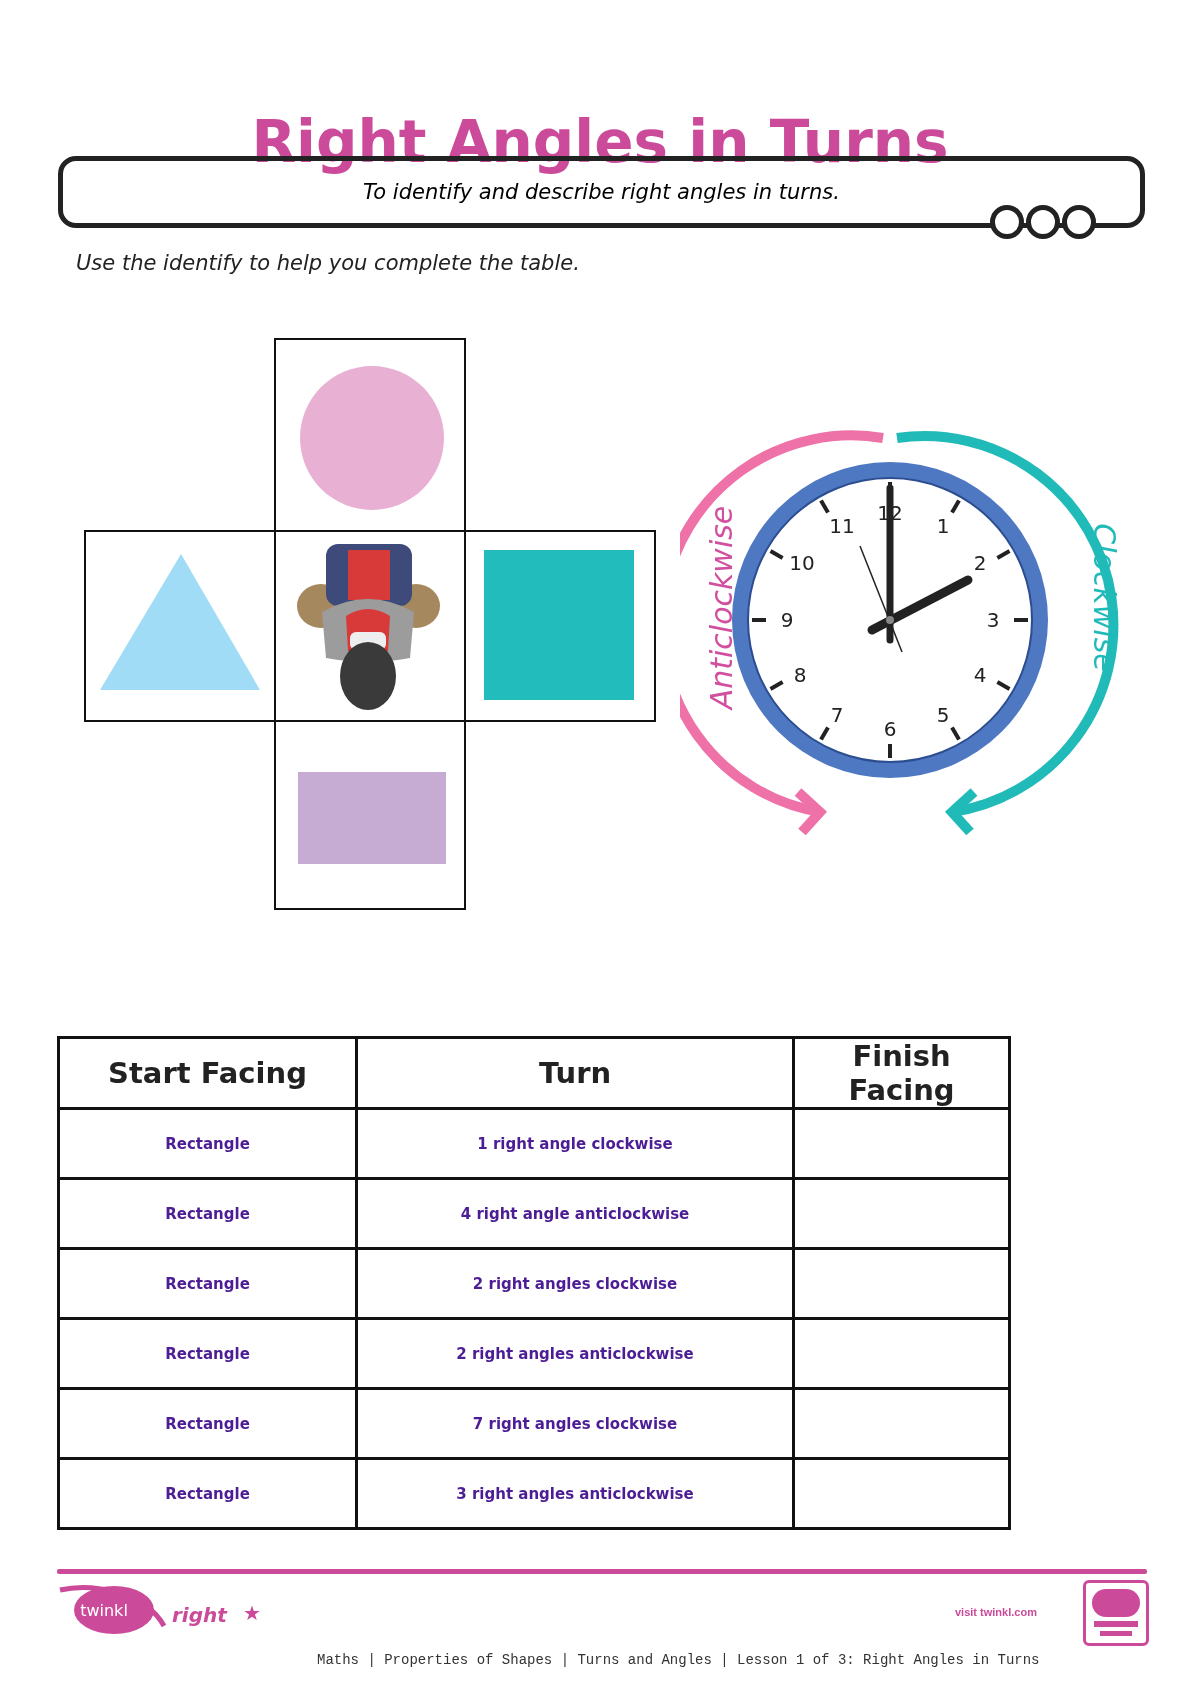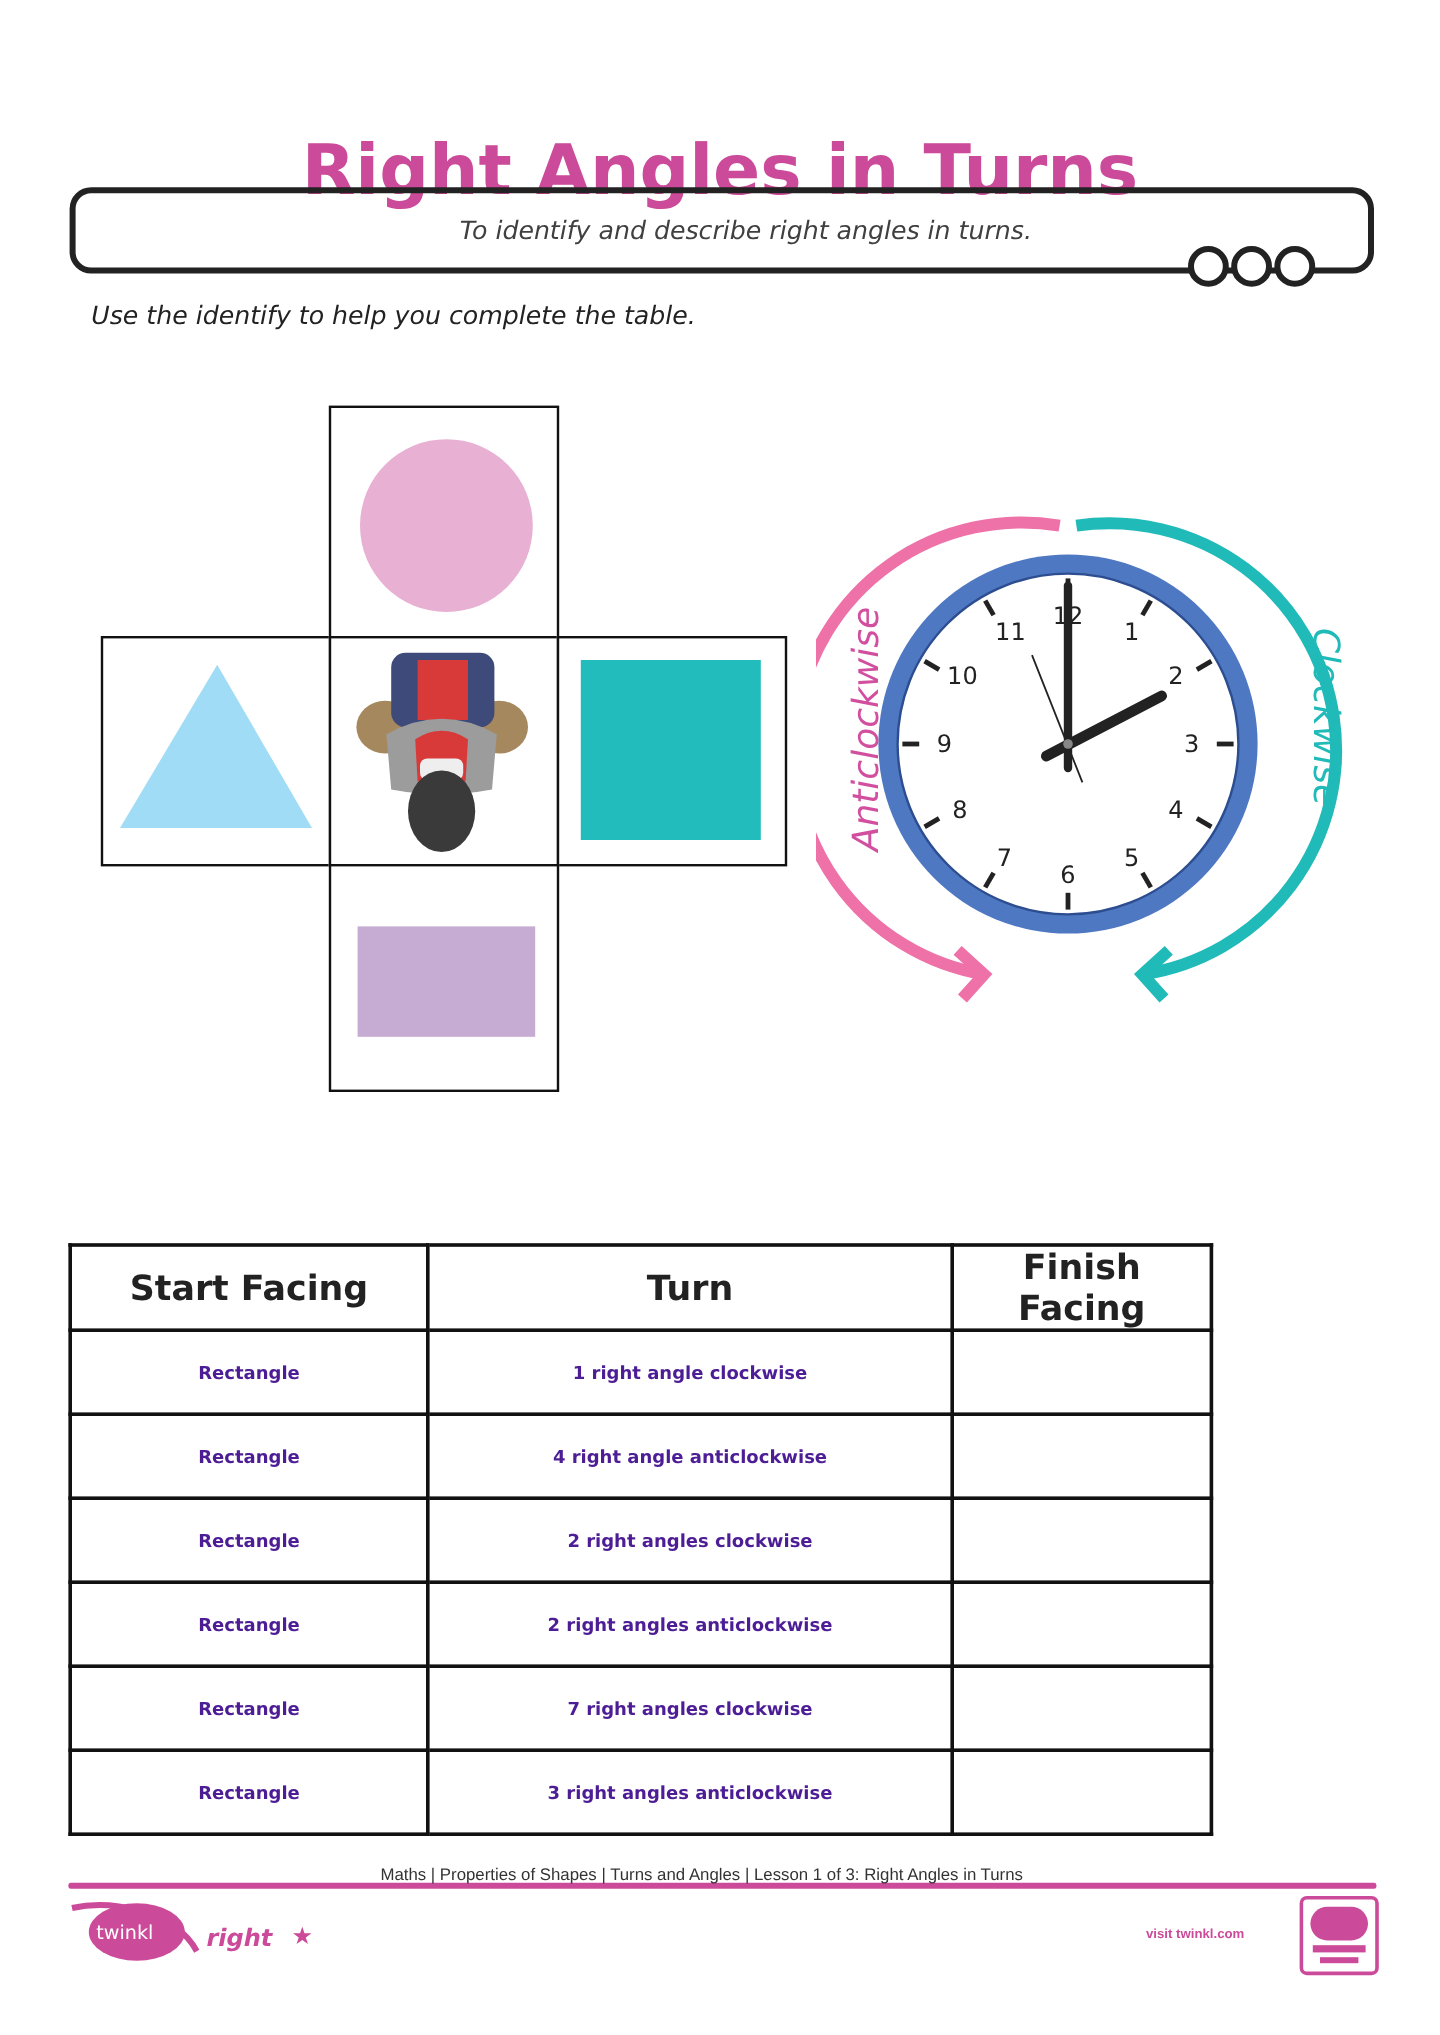--- a/index.html
+++ b/index.html
@@ -1,34 +1,34 @@
 <!DOCTYPE html>
 <html><head>
 <meta charset="utf-8">
 <style>
   html, body { margin:0; padding:0; background:#fff; }
   body { width:1200px; height:1696px; position:relative; overflow:hidden; font-family:"DejaVu Sans", sans-serif; color:#222; }
   .title { position:absolute; top:62px; left:0; width:1200px; text-align:center; font-size:58px; font-weight:bold; color:#cc4a9a; letter-spacing:0px;margin-top:46px; }
   .objective-box { position:absolute; left:58px; top:156px; width:1087px; height:72px; border:5px solid #222; border-radius:18px; box-sizing:border-box; }
-  .objective-text { position:absolute; left:58px; top:180px; width:1087px; text-align:center; font-size:21px; font-style:italic; color:#404040;padding-left:20px; }
+  .objective-text { position:absolute; left:58px; top:180px; width:1087px; text-align:center; font-size:21px; font-style:italic; color:#000000; }
   .rings { position:absolute; left:990px; top:205px; }
   .ring { position:absolute; width:34px; height:34px; border:5px solid #222; border-radius:50%; background:#fff; box-sizing:border-box; top:0; }
   .instruction { position:absolute; left:76px; top:251px; font-size:21px; font-style:italic; color:#222; }
   .cell { position:absolute; border:2px solid #111; box-sizing:border-box; background:#fff; }
   .shape { position:absolute; }
   .clock-area { position:absolute; left:680px; top:420px; width:500px; height:420px; }
   .label-rot { position:absolute; font-size:30px; font-style:italic; white-space:nowrap; }
   table.tbl { position:absolute; left:57px; top:1036px; width:954px; border-collapse:collapse; }
   table.tbl td, table.tbl th { border:3px solid #111; height:67px; text-align:center; font-size:15px; color:#4c1d95; padding:0;font-weight:bold; }
   table.tbl th { font-size:29px; font-weight:bold; color:#222; height:68px; }
   .footer-line { position:absolute; left:57px; top:1569px; width:1090px; height:5px; background:#cc4a9a; border-radius:2px; }
   .logo { position:absolute; left:56px; top:1582px; width:112px; height:56px; }
   .planit { position:absolute; left:172px; top:1603px; font-size:20px; font-weight:bold; font-style:italic; color:#cc4a9a; }
   .star { position:absolute; left:243px; top:1601px; font-size:20px; color:#cc4a9a; }
-  .breadcrumb { position:absolute; left:317px; top:1554px; font-size:14px; color:#333; font-family:Liberation Sans, sans-serif; }
+  .breadcrumb { position:absolute; left:317px; top:1652px; font-size:14px; color:#333; font-family:Liberation Mono, monospace; }
   .visit { position:absolute; left:955px; top:1606px; font-size:11px; font-weight:bold; color:#cc4a9a; font-family:"Liberation Sans", sans-serif; }
   .badge { position:absolute; left:1083px; top:1580px; width:66px; height:66px; border:3px solid #cc4a9a; border-radius:6px; box-sizing:border-box; background:#fff; }
 </style>
 </head>
 <body>
 
 <div class="title">Right Angles in Turns</div>
 
 <div class="objective-box"></div>
 <div class="objective-text">To identify and describe right angles in turns.</div>

